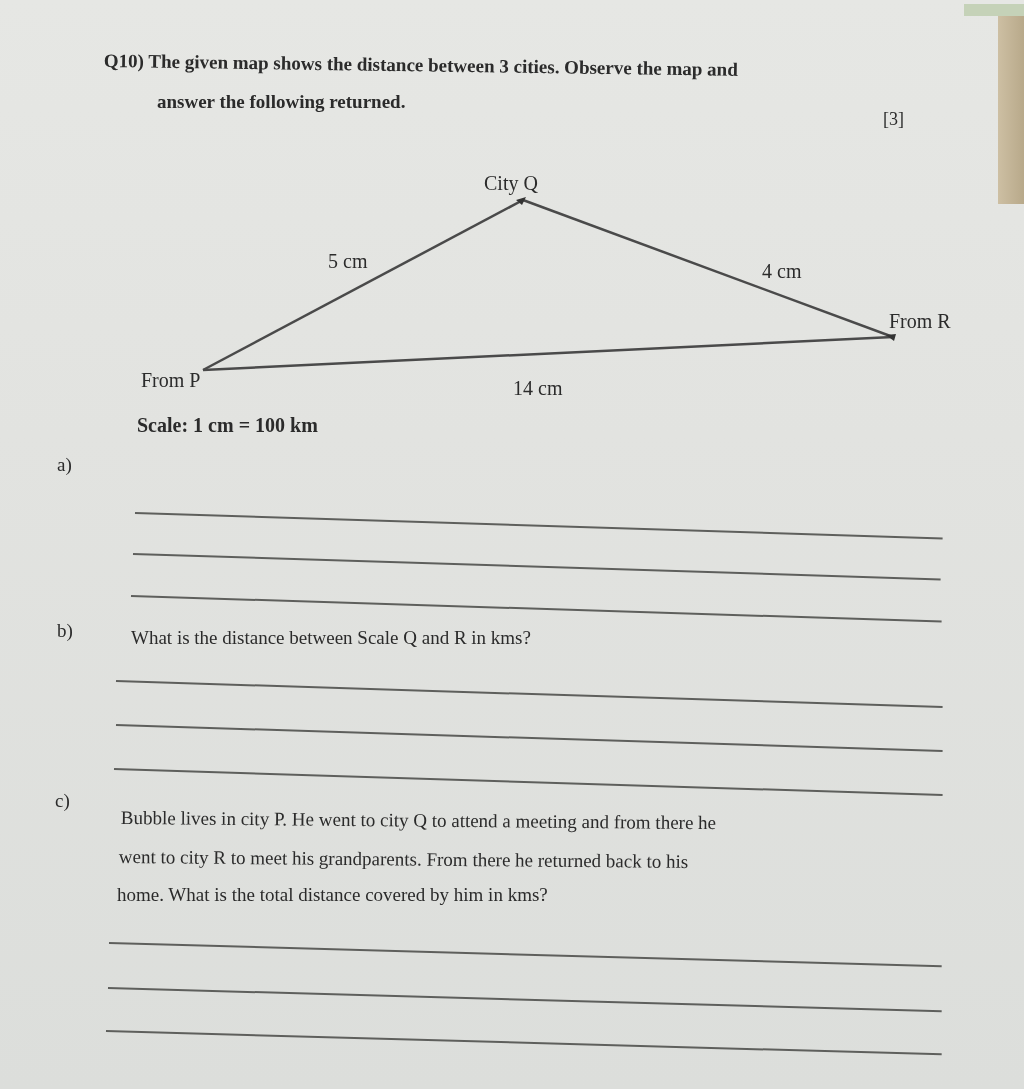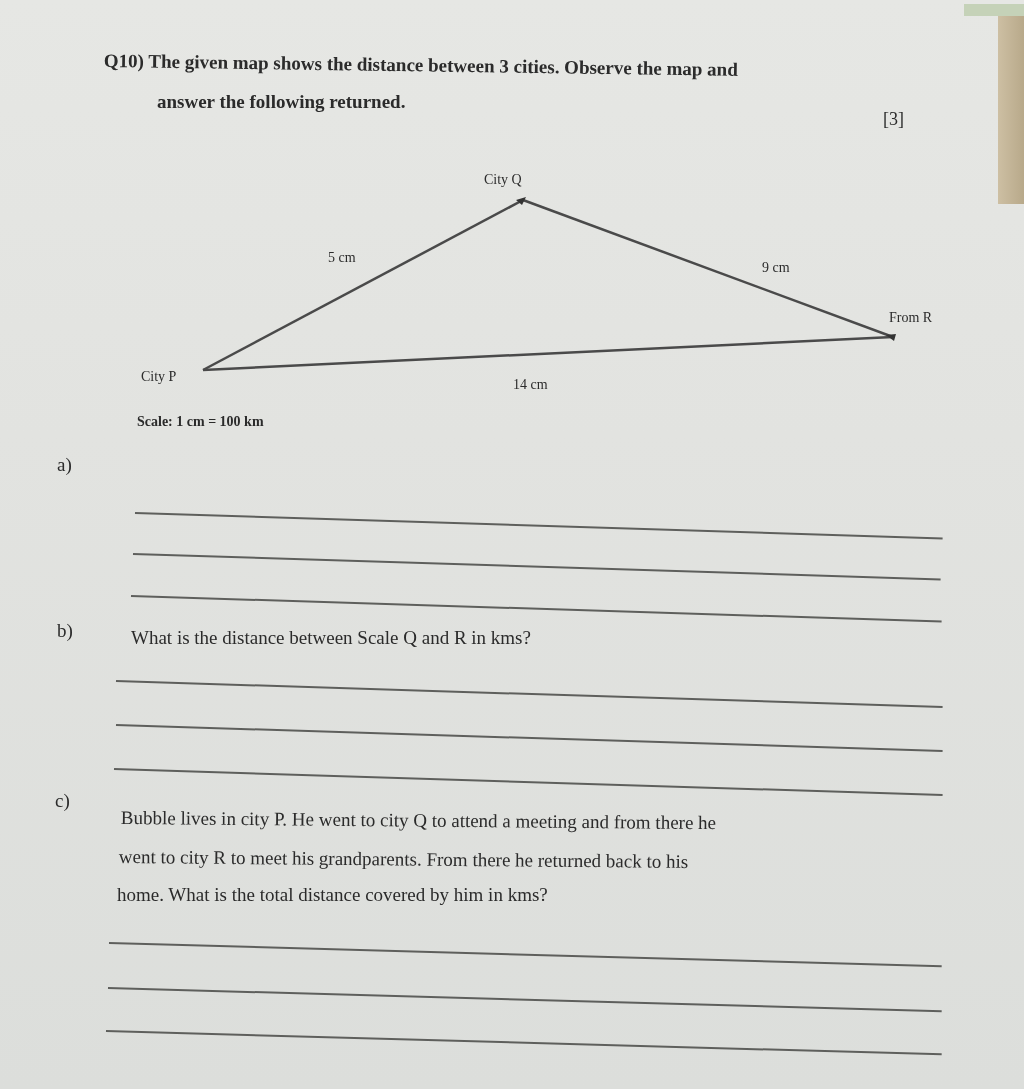--- a/index.html
+++ b/index.html
@@ -16,21 +16,21 @@
     }
     .edge-top {
       position: absolute; right: 0; top: 0; width: 60px; height: 12px;
       background: #c5d2b8;
     }
     .txt { position: absolute; white-space: nowrap; }
     .bold { font-weight: bold; }
     .q-title { left: 104px; top: 46px; font-size: 19px; font-weight: bold; transform: rotate(0.8deg); transform-origin: left top; }
     .q-title2 { left: 157px; top: 87px; font-size: 19px; font-weight: bold; }
     .marks { left: 883px; top: 105px; font-size: 18px; }
-    .label { font-size: 14px; }
+    .label { font-size: 20px; }
     .sub-label { font-size: 19px; }
     .question { font-size: 19px; }
     svg.map { position: absolute; left: 0; top: 0; }
     .answer-line { position: absolute; height: 2px; background: #5e5f5c; transform-origin: left center; }
   </style>
 </head>
 <body>
 
 <div class="page">
   <div class="edge-strip"></div>
@@ -46,23 +46,23 @@
   <svg class="map" width="1024" height="440">
     <line x1="203" y1="366" x2="523" y2="196" stroke="#4a4a4a" stroke-width="2.5"></line>
     <line x1="523" y1="196" x2="893" y2="333" stroke="#4a4a4a" stroke-width="2.5"></line>
     <line x1="203" y1="366" x2="893" y2="333" stroke="#4a4a4a" stroke-width="2.5"></line>
     <polygon points="516,196 526,193 522,201" fill="#333"></polygon>
     <polygon points="886,331 896,330 894,337" fill="#333"></polygon>
   </svg>
 
   <div class="txt label" style="left:484px; top:168px;">City Q</div>
   <div class="txt label" style="left:889px; top:306px;">From R</div>
-  <div class="txt label" style="left:141px; top:365px;">City P</div>
+  <div class="txt label" style="left:141px; top:365px;">From P</div>
   <div class="txt label" style="left:328px; top:246px;">5 cm</div>
-  <div class="txt label" style="left:762px; top:256px;">9 cm</div>
+  <div class="txt label" style="left:762px; top:256px;">4 cm</div>
   <div class="txt label" style="left:513px; top:373px;">14 cm</div>
   <div class="txt label bold" style="left:137px; top:410px;">Scale: 1 cm = 100 km</div>
 
   <div class="txt sub-label" style="left:57px; top:450px;">a)</div>
   <div class="answer-line" style="left:135px; top:508px; width:808px; transform:rotate(1.8deg);"></div>
   <div class="answer-line" style="left:133px; top:549px; width:808px; transform:rotate(1.8deg);"></div>
   <div class="answer-line" style="left:131px; top:591px; width:811px; transform:rotate(1.8deg);"></div>
 
   <div class="txt sub-label" style="left:57px; top:616px;">b)</div>
   <div class="txt question" style="left:131px; top:623px;">What is the distance between Scale Q and R in kms?</div>

